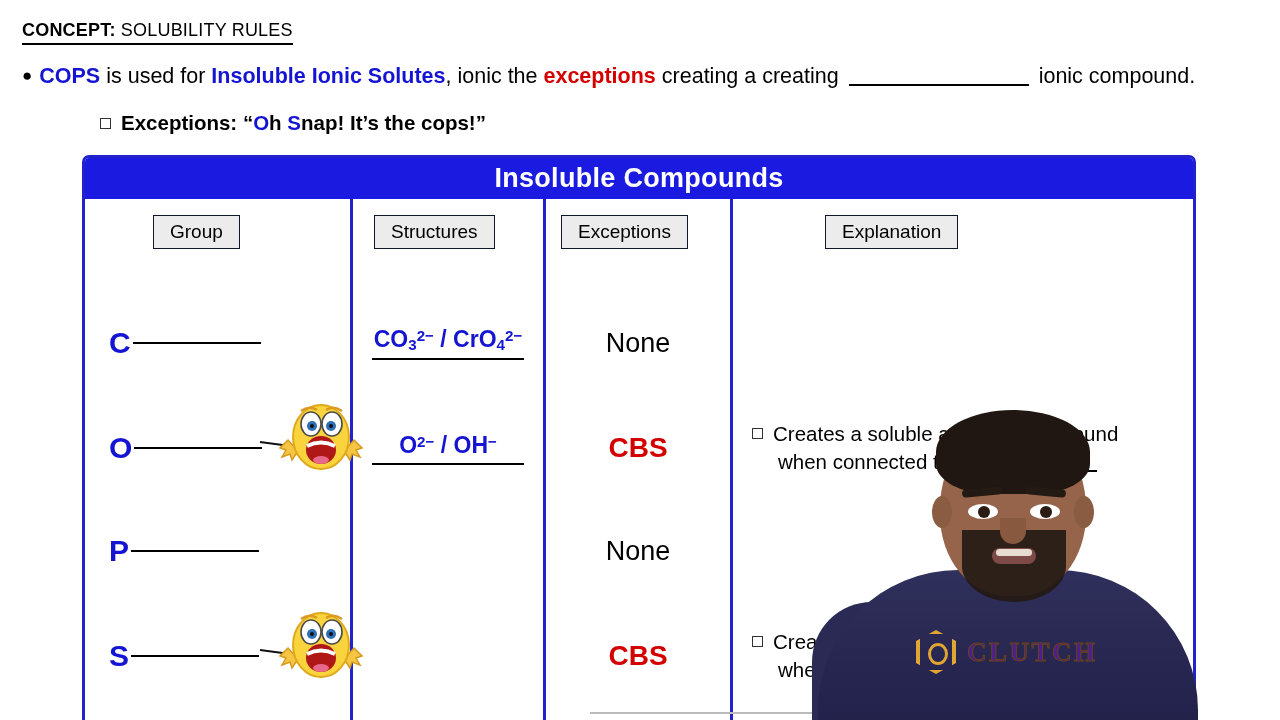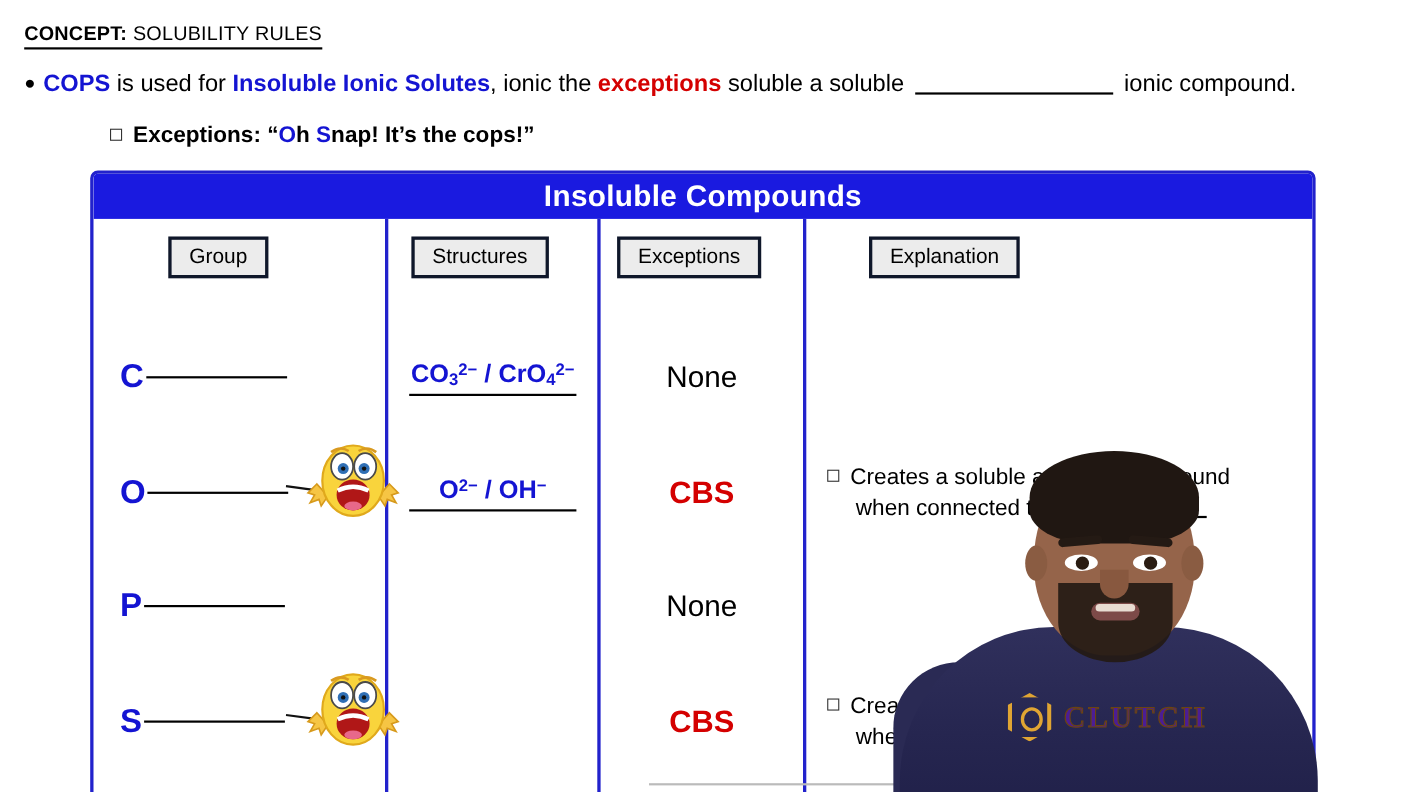--- a/index.html
+++ b/index.html
@@ -51,27 +51,27 @@
     position:absolute;left:0;top:0;right:0;height:41px;background:#1a1ae0;
     display:flex;align-items:center;justify-content:center;
   }
   .tbl-head span{
     color:#fff;font-weight:bold;font-size:27px;letter-spacing:.3px;
   }
   .vline{position:absolute;top:41px;bottom:0;width:3px;background:#2222cc;}
   .v1{left:265px;} .v2{left:458px;} .v3{left:645px;}
 
   .colhead{
-    position:absolute;top:57px;background:#ececec;border:3px solid #0f172a;
+    position:absolute;top:57px;background:#ececec;border:1px solid #0f172a;
     font-size:19px;padding:5px 16px;text-align:left;white-space:nowrap;
   }
   .ch-group{left:68px;}
   .ch-struct{left:289px;}
   .ch-exc{left:476px;}
-  .ch-expl{left:705px;}
+  .ch-expl{left:740px;}
 
   
   .row{position:absolute;left:0;right:0;height:100px;}
 
   .cell-group{
     position:absolute;left:24px;top:0;width:240px;height:100px;
     display:flex;align-items:center;
   }
   .gl{color:#1414d2;font-weight:bold;font-size:30px;}
   .gblank{
@@ -180,21 +180,21 @@
 <div class="slide">
 
   <div class="concept">
     <span class="ul">
       <span class="kw">CONCEPT:</span>
       <span>SOLUBILITY RULES</span>
     </span>
   </div>
 
   <div class="bullet1">
-    <span class="dot">●</span><span class="blue">COPS</span><span> is used for </span><span class="blue">Insoluble Ionic Solutes</span><span>, ionic the </span><span class="red">exceptions</span><span> soluble a soluble </span><span class="blank"></span><span> ionic compound.</span>
+    <span class="dot">●</span><span class="blue">COPS</span><span> is used for </span><span class="blue">Insoluble Ionic Solutes</span><span>, ionic the </span><span class="red">exceptions</span><span> creating a creating </span><span class="blank"></span><span> ionic compound.</span>
   </div>
 
   <div class="bullet2">
     <span class="sq"></span><span class="b">Exceptions:</span><span class="b"> “</span><span class="b blue">O</span><span class="b">h </span><span class="b blue">S</span><span class="b">nap! It’s the cops!”</span>
   </div>
 
   <div class="tbl">
     <div class="tbl-head">
       <span>Insoluble Compounds</span>
     </div>

